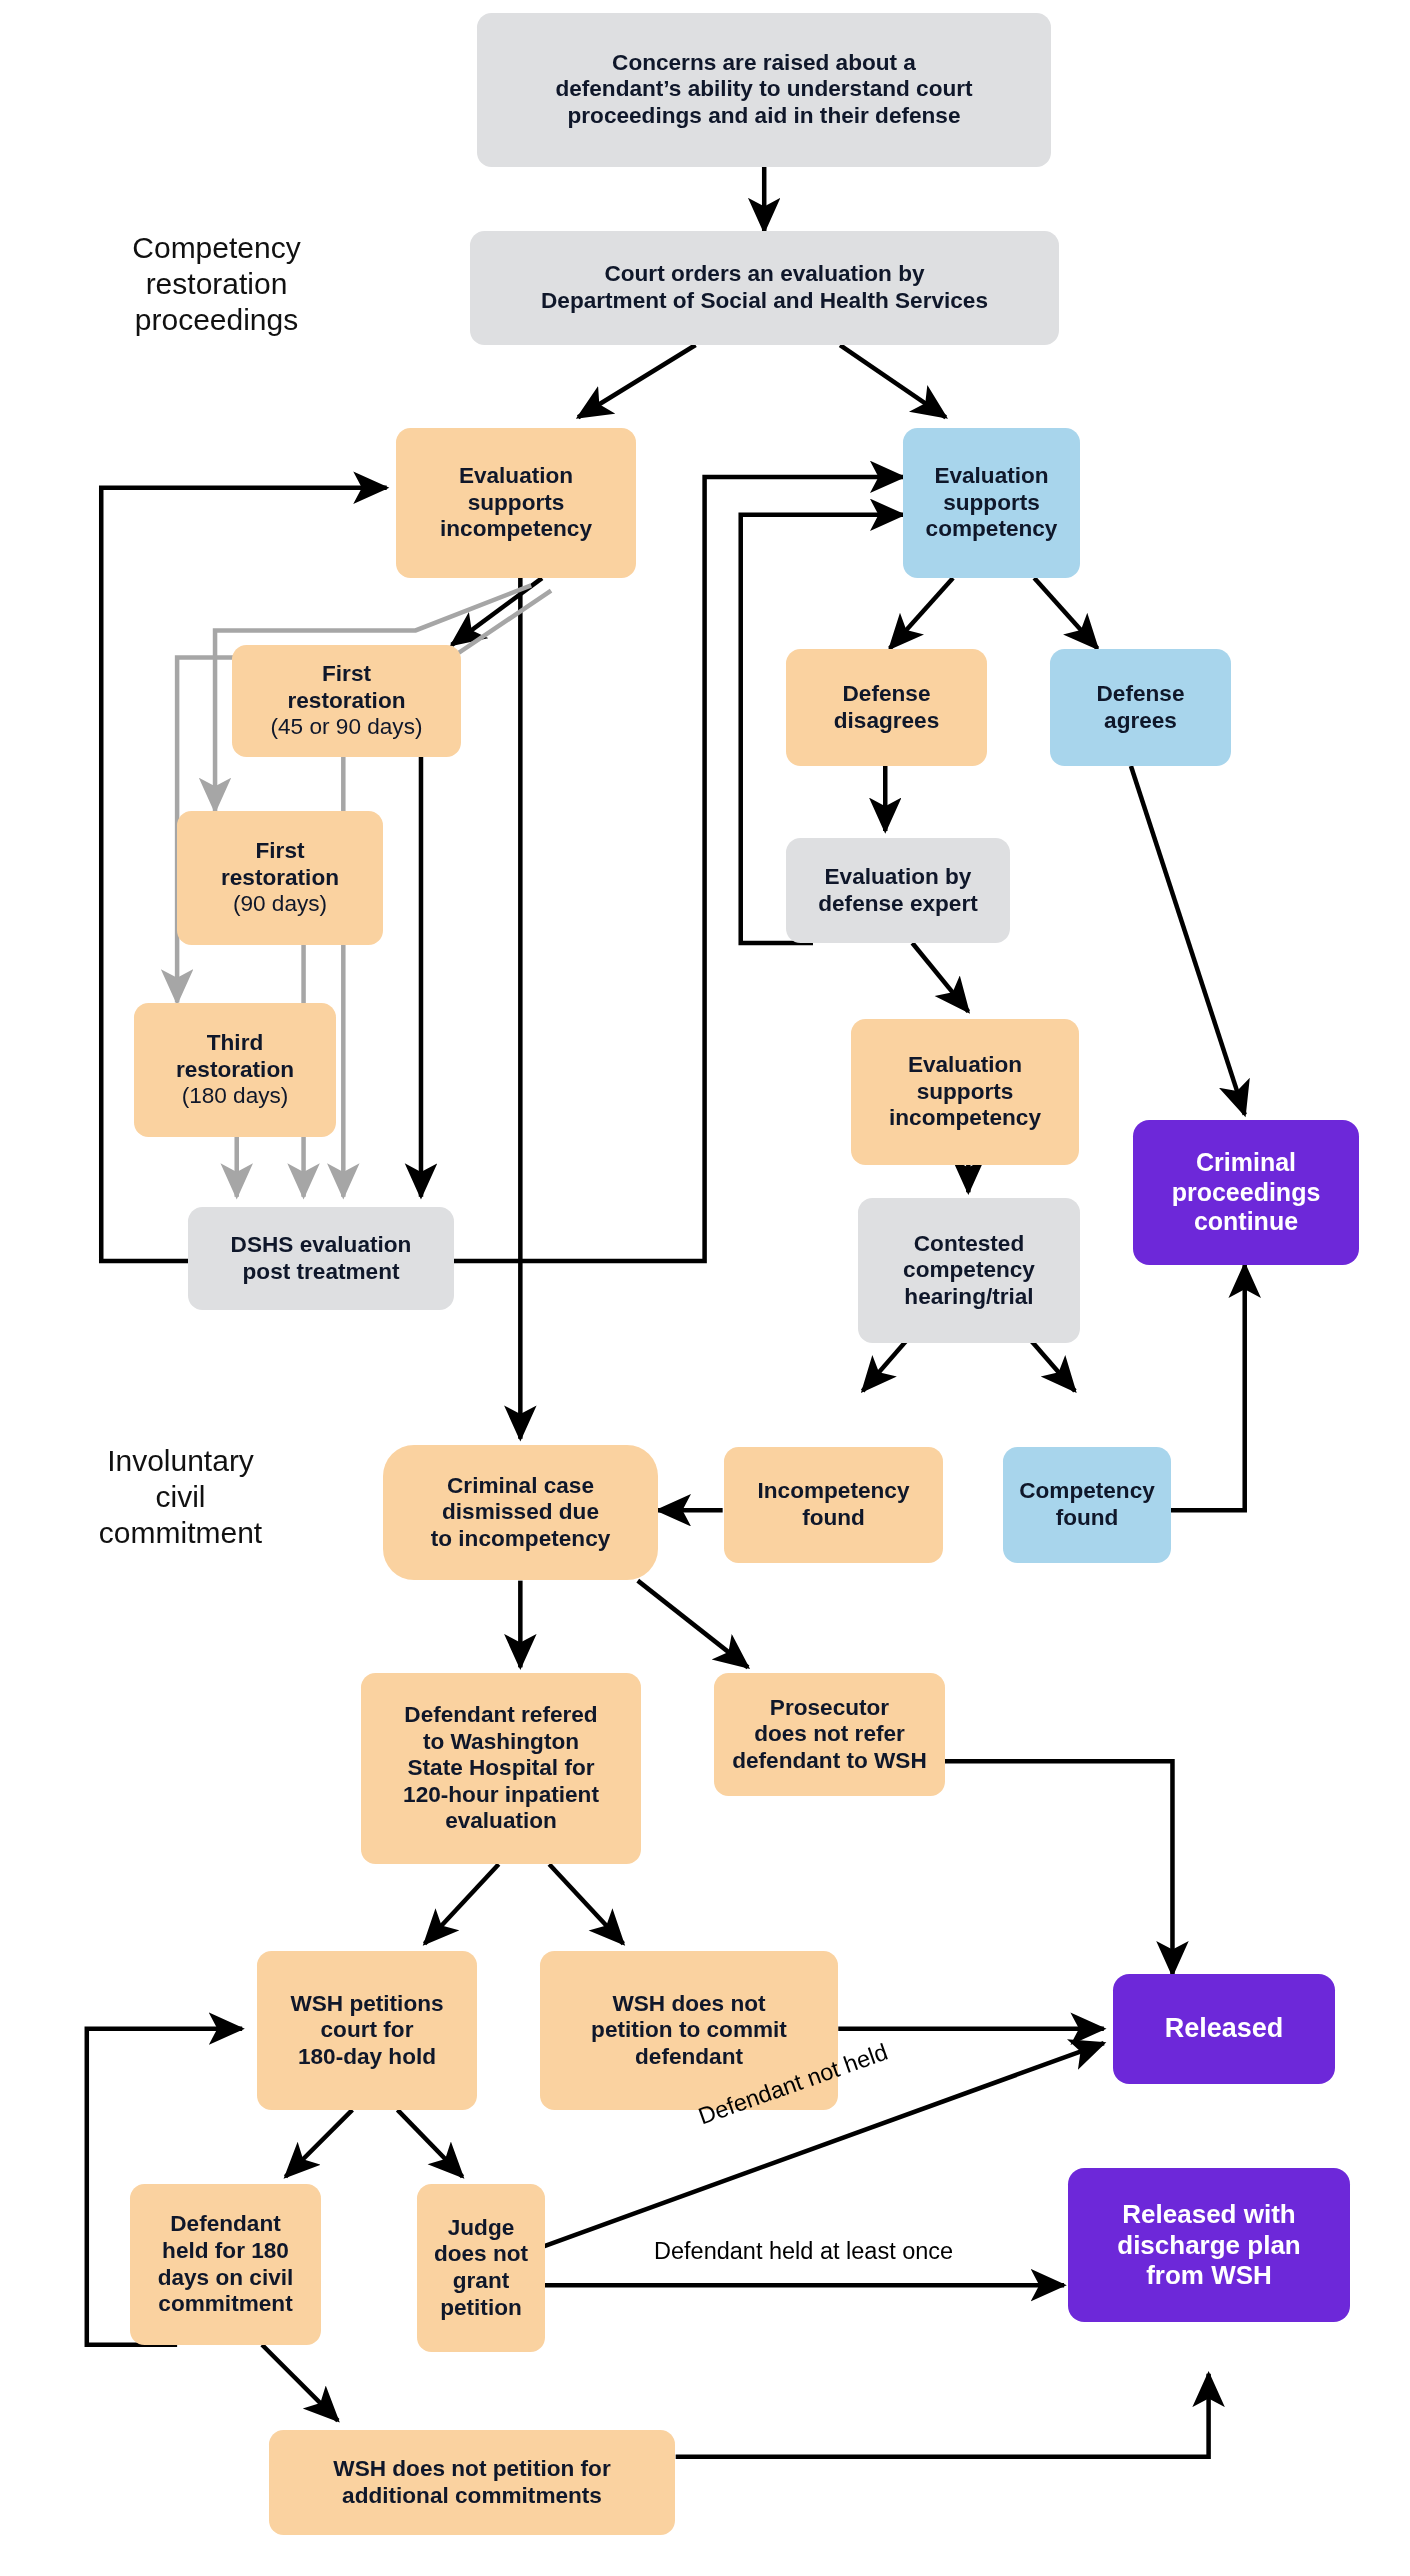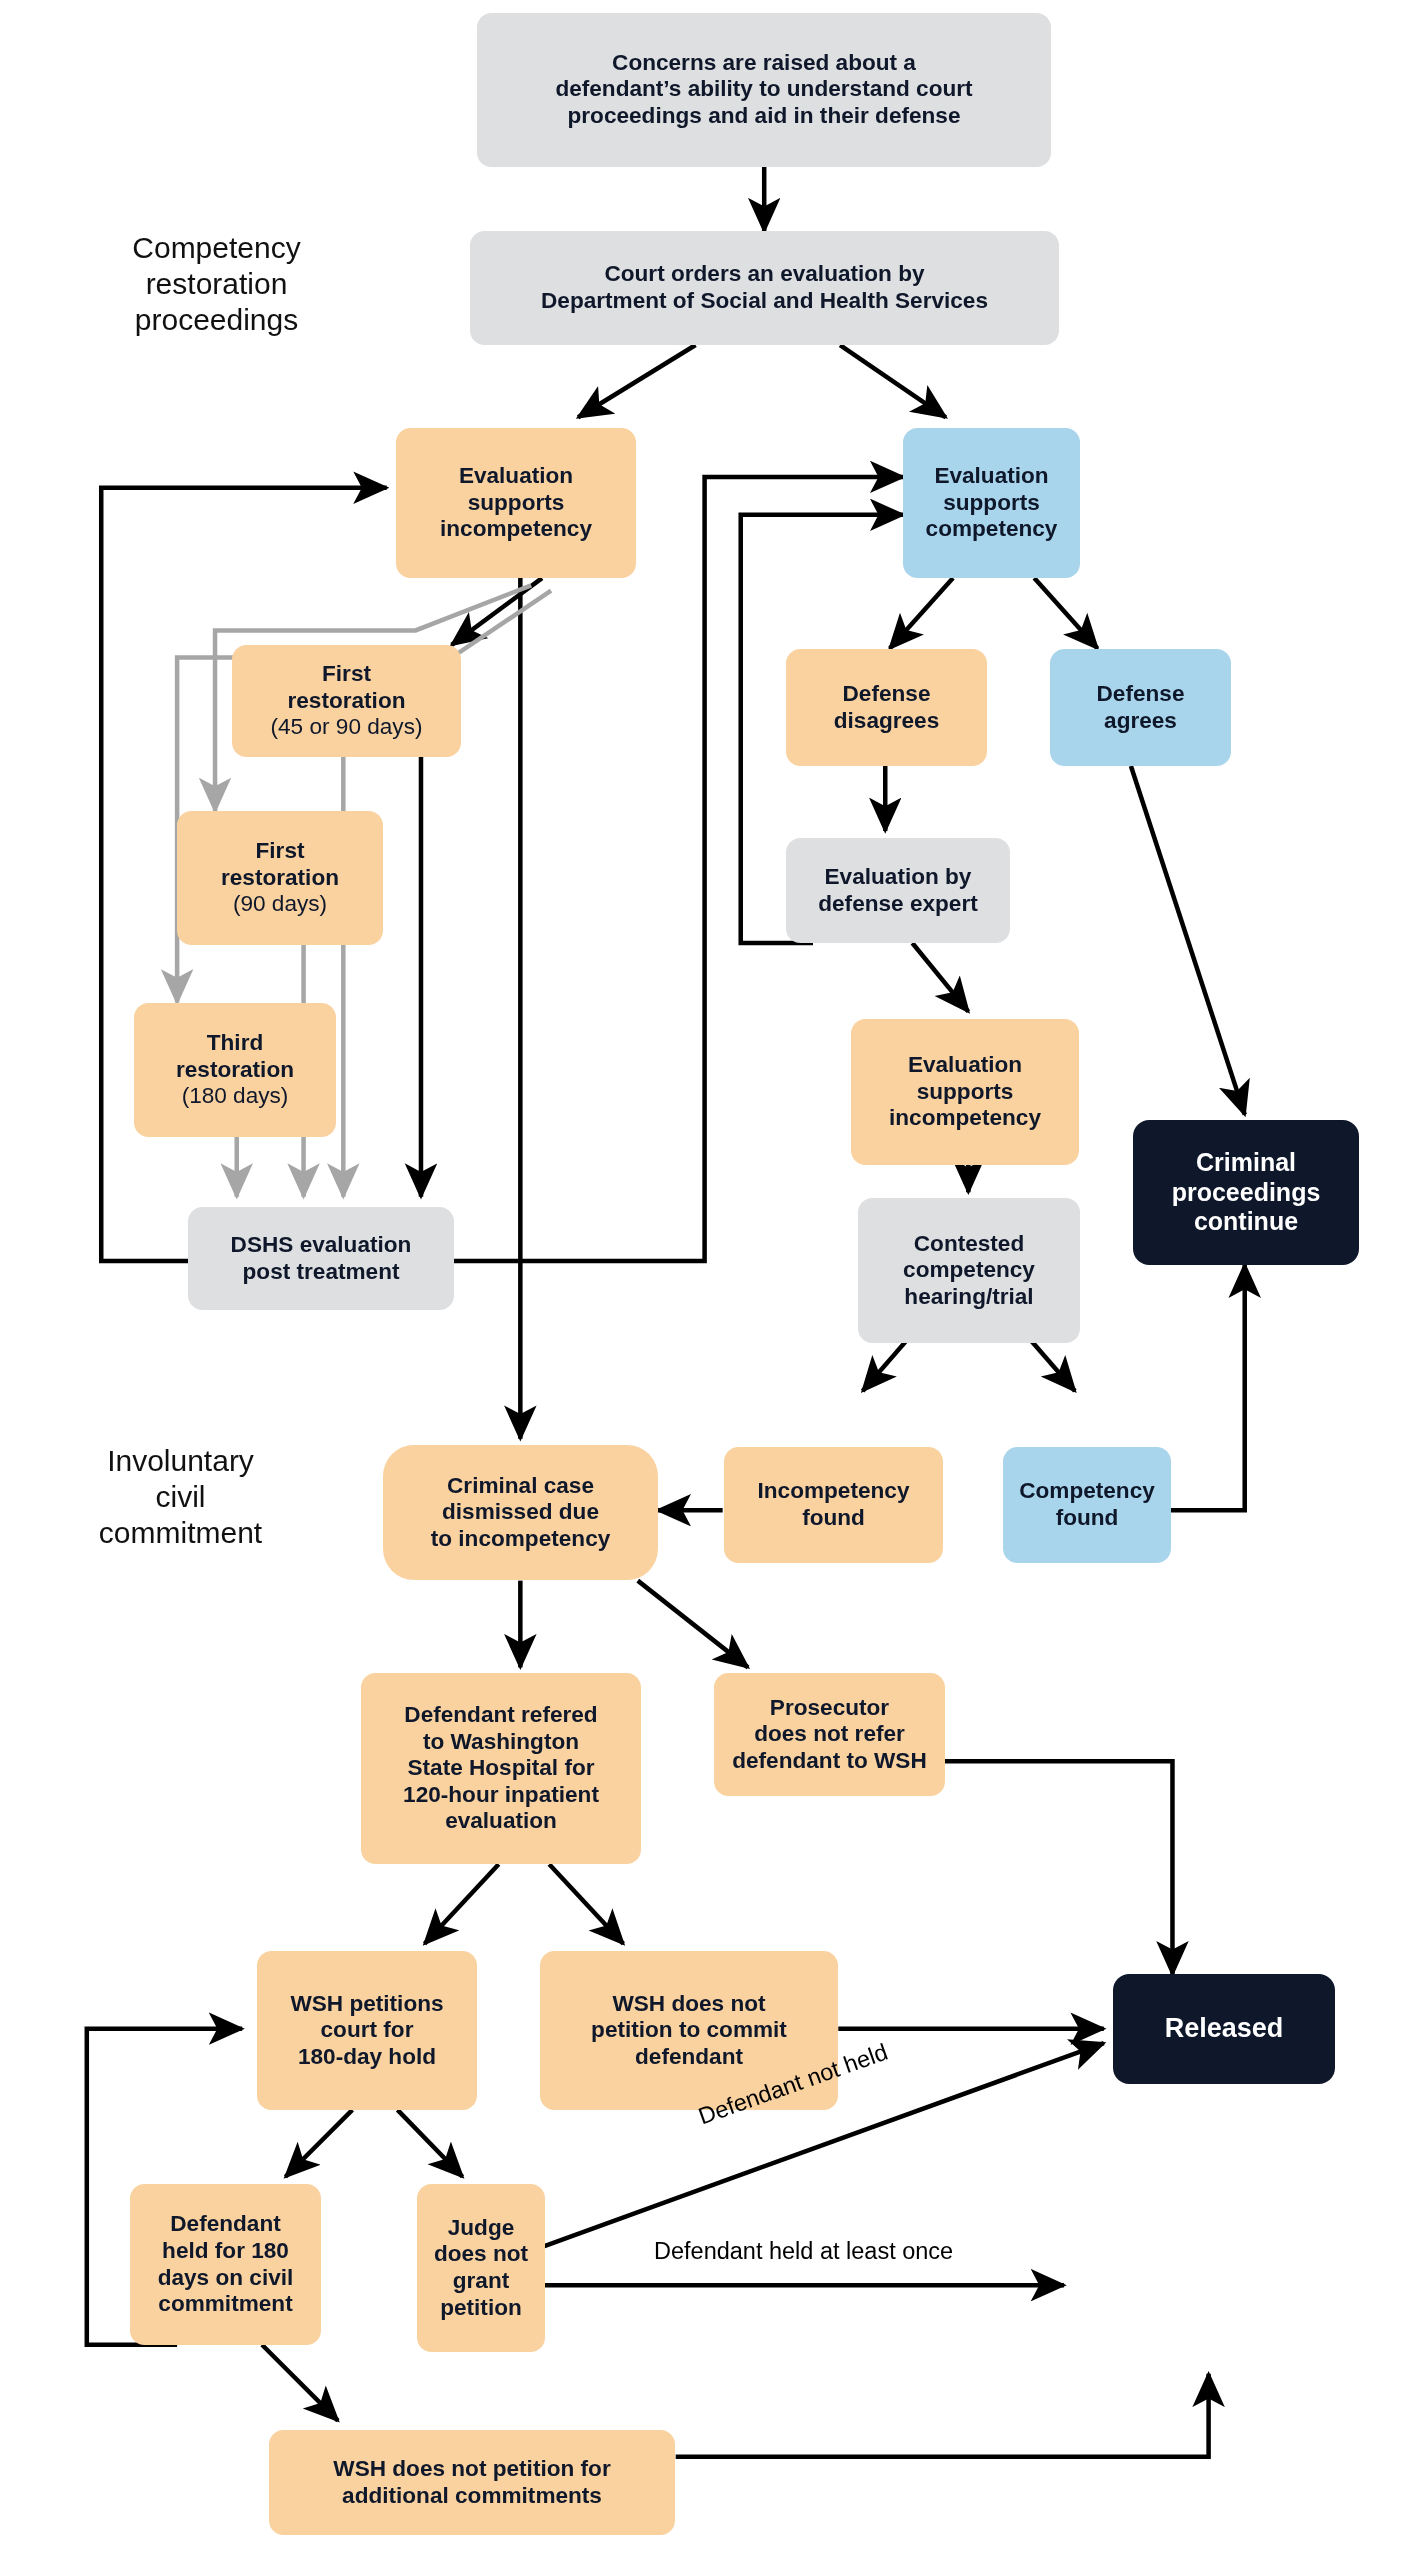--- a/index.html
+++ b/index.html
@@ -6,21 +6,21 @@
   body{width:1411px;height:2576px;font-family:"Liberation Sans",sans-serif;}
   #stage{position:relative;width:1411px;height:2576px;overflow:hidden;background:#fff;}
   svg#edges{position:absolute;left:0;top:0;width:1411px;height:2576px;}
   .node{position:absolute;box-sizing:border-box;display:flex;align-items:center;justify-content:center;
         text-align:center;border-radius:14.5px;font-weight:bold;line-height:1.18;
         font-family:"Liberation Sans",sans-serif;color:#0f172a;padding:5.4px 9px;}
   .node span{display:block;width:100%;}
   .n-orange{background:#FAD2A0;}
   .n-blue{background:#A8D5EC;}
   .n-gray{background:#DEDFE1;}
-  .n-black{background:#0f172a;color:#ffffff;}
+  .n-black{background:#6d28d9;color:#ffffff;}
   .section-label{position:absolute;font-weight:400;color:#111;text-align:center;line-height:1.2;
         font-family:"Liberation Sans",sans-serif;}
   .edge-label{position:absolute;font-weight:400;color:#000;white-space:nowrap;
         font-family:"Liberation Sans",sans-serif;}
   .sub{font-weight:400;}
 </style>
 </head>
 <body>
 
 <div id="stage">
@@ -258,20 +258,25 @@
 commitment</span>
   </div>
 
   <div class="node n-orange" style="left:417px;top:2184px;width:128px;height:168px;font-size:22.6px;">
     <span style="white-space:pre-line;">Judge
 does not
 grant
 petition</span>
   </div>
 
+  <div class="node n-black" style="left:1068px;top:2168px;width:282px;height:154px;font-size:26px;border-radius:16.3px;">
+    <span style="white-space:pre-line;">Released with
+discharge plan
+from WSH</span>
+  </div>
 
   <div class="node n-orange" style="left:269px;top:2430px;width:406px;height:105px;font-size:22.6px;">
     <span style="white-space:pre-line;">WSH does not petition for
 additional commitments</span>
   </div>
 
   <div class="edge-label" style="left:695px;top:2105px;font-size:23.5px;transform:rotate(-19.5deg);transform-origin:left top;">
     <span>Defendant not held</span>
   </div>
   <div class="edge-label" style="left:654px;top:2238px;font-size:23.5px;">

